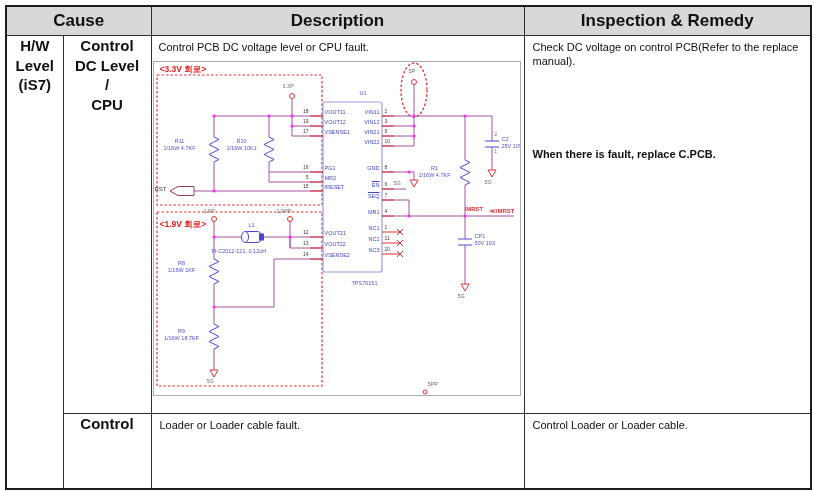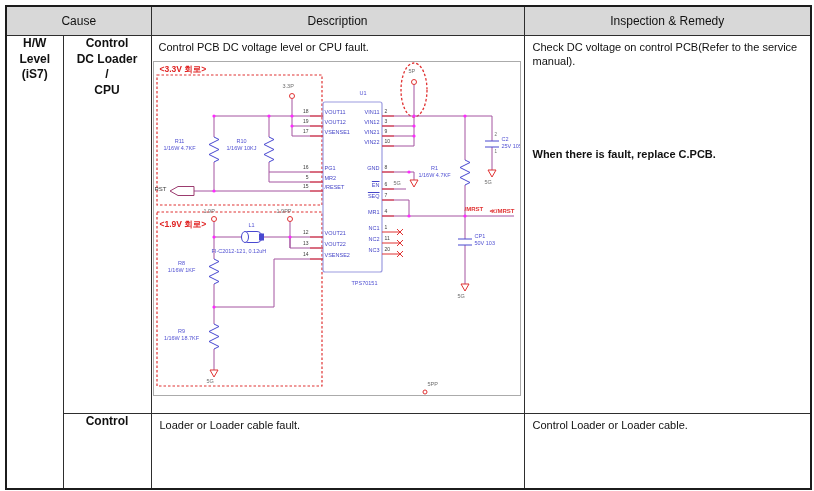--- a/index.html
+++ b/index.html
@@ -1,21 +1,21 @@
 <!DOCTYPE html>
 <html><head>
 <meta charset="utf-8">
 <style>
   html,body{margin:0;padding:0;background:#fff;}
   .page{position:relative;width:814px;height:491px;background:#fff;font-family:"Liberation Sans",sans-serif;color:#111;}
   table.tbl{position:absolute;left:5px;top:5px;width:805px;height:481px;border-collapse:collapse;table-layout:fixed;}
   table.tbl{border:2px solid #1c1c1c;}
   .tbl th,.tbl td{border:1px solid #2e2e2e;padding:0;vertical-align:top;overflow:hidden;}
-  .tbl th{background:#d8d8d8;font-size:12px;font-weight:normal;text-align:center;vertical-align:middle;height:28px;margin-top:41px;}
-  .cell-center{vertical-align:middle;text-align:center;font-weight:bold;font-size:12px;line-height:1.3;}
+  .tbl th{background:#d8d8d8;font-size:17px;font-weight:bold;text-align:center;vertical-align:middle;height:28px;margin-top:41px;}
+  .cell-center{vertical-align:middle;text-align:center;font-weight:bold;font-size:15px;line-height:1.3;}
   .txt{font-size:11px;line-height:1.25;}
   .desc-cell{position:relative;}
   .desc-text{position:absolute;left:7px;top:5px;width:360px;}
   .insp-cell{padding:5px 8px 0 8px !important;}
   .insp-p2{margin-top:79px;font-weight:bold;}
   .loader-desc{padding:5px 8px 0 8px !important;}
   
   .schem{position:absolute;left:1px;top:25px;width:366px;height:333px;border:1px solid #ababab;background:#fff;overflow:hidden;}
   .schem svg{position:absolute;left:0;top:0;}
   .sl{position:absolute;white-space:nowrap;line-height:1.15;}
@@ -50,21 +50,21 @@
     <th>Inspection &amp; Remedy</th>
   </tr>
   <tr style="height:378px">
     <td rowspan="2" class="cell-center">
       <div>H/W</div>
       <div>Level</div>
       <div>(iS7)</div>
     </td>
     <td class="cell-center">
       <div>Control</div>
-      <div>DC Loader</div>
+      <div>DC Level</div>
       <div>/</div>
       <div>CPU</div>
     </td>
     <td class="desc-cell">
       <div class="txt desc-text">Control PCB DC voltage level or CPU fault.</div>
 
       <div class="schem">
         <svg width="368" height="335" viewBox="0 0 368 335">
 
           <rect x="3" y="13" width="165" height="130" fill="none" stroke="#e03232" stroke-width="1.2" stroke-dasharray="2.5,2"></rect>
@@ -232,21 +232,21 @@
         <div class="sl pname r ov" style="left:186px;top:120px">EN</div>
         <div class="sl pname r ov" style="left:186px;top:131px">SEQ</div>
         <div class="sl pname r" style="left:186px;top:147px">MR1</div>
         <div class="sl pname r" style="left:186px;top:163px">NC1</div>
         <div class="sl pname r" style="left:186px;top:174px">NC2</div>
         <div class="sl pname r" style="left:186px;top:185px">NC3</div>
       </div>
 
     </td>
     <td class="txt insp-cell">
-      <div>Check DC voltage on control PCB(Refer to the service manual).</div>
+      <div>Check DC voltage on control PCB(Refer to the replace manual).</div>
       <div class="insp-p2">When there is fault, replace C.PCB.</div>
     </td>
   </tr>
   <tr style="height:75px">
     <td class="cell-center">Control</td>
     <td class="txt loader-desc">Loader or Loader cable fault.</td>
     <td class="txt loader-desc">Control Loader or Loader cable.</td>
   </tr>
 </tbody>
     </table>

